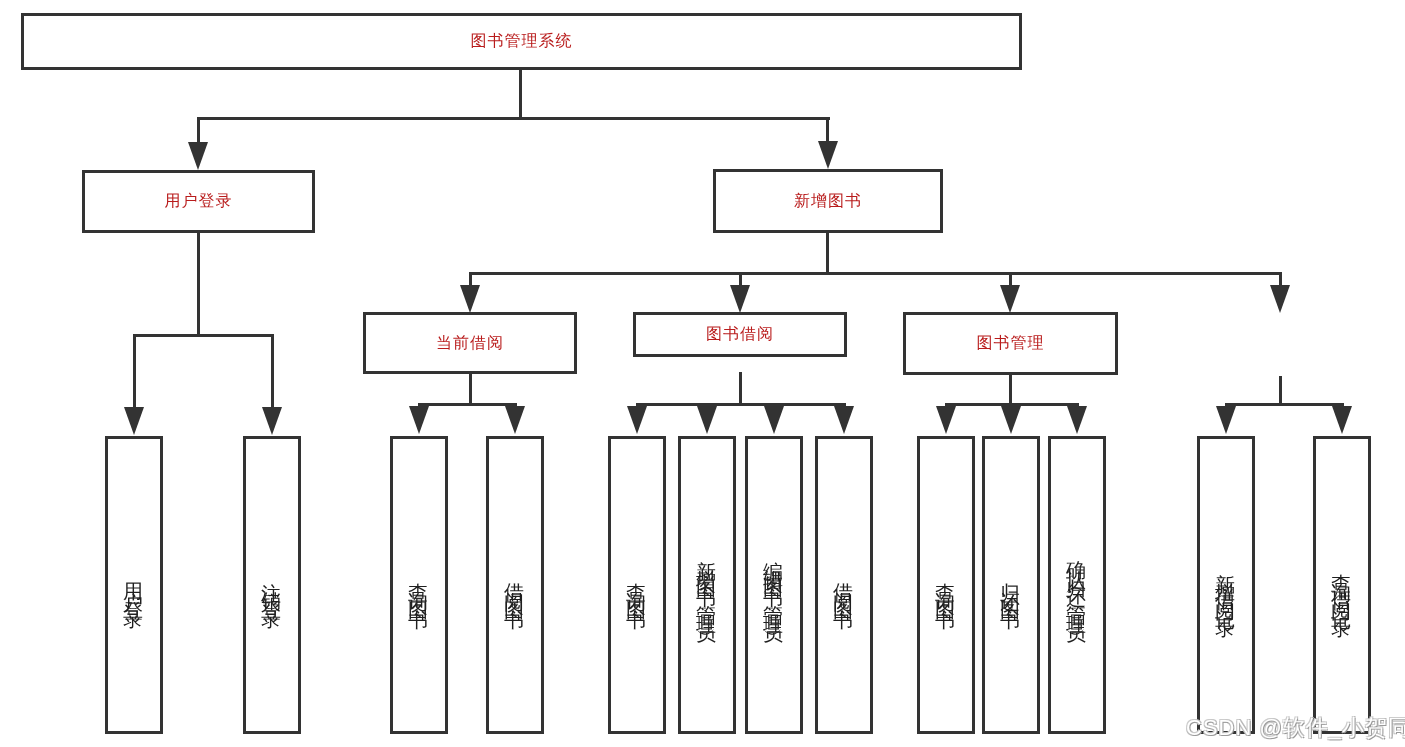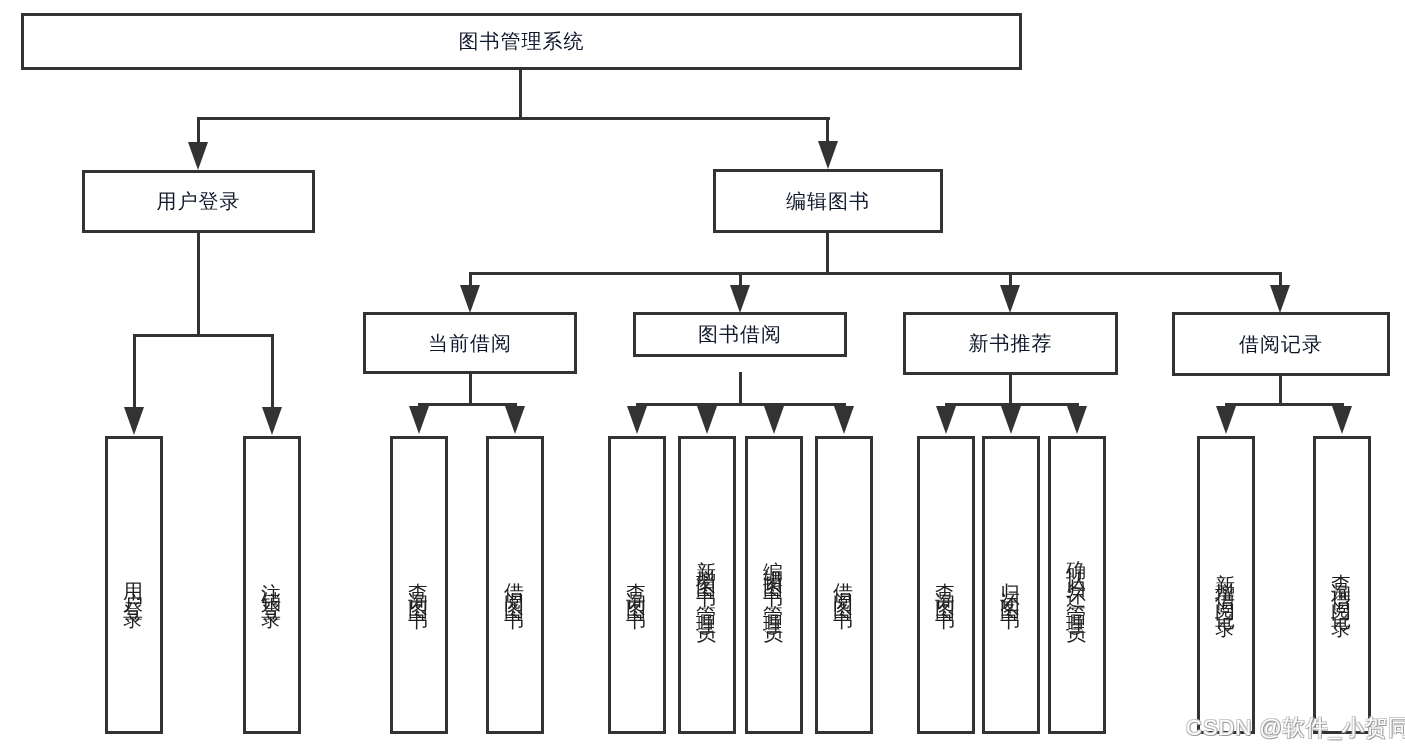--- a/index.html
+++ b/index.html
@@ -13,23 +13,23 @@
     color: #1f1f1f;
   }
   .node {
     position: absolute;
     box-sizing: border-box;
     border: 3px solid #333333;
     background: #ffffff;
     display: flex;
     align-items: center;
     justify-content: center;
-    font-size: 20px;
+    font-size: 16px;
     letter-spacing: 1px;
-    color: #0f172a;
+    color: #b91c1c;
   }
   .leaf {
     position: absolute;
     box-sizing: border-box;
     border: 3px solid #333333;
     background: #ffffff;
     width: 58px;
     top: 436px;
     height: 298px;
     display: flex;
@@ -71,29 +71,28 @@
 </style>
 </head>
 <body>
 
 <div id="canvas">
 
   <div class="node" style="left:21px; top:13px; width:1001px; height:57px;">图书管理系统</div>
 
   <div class="node" style="left:82px; top:170px; width:233px; height:63px;">用户登录</div>
 
-  <div class="node" style="left:713px; top:169px; width:230px; height:64px;">编辑图书</div>
+  <div class="node" style="left:713px; top:169px; width:230px; height:64px;">新增图书</div>
 
   <div class="node" style="left:363px; top:312px; width:214px; height:62px;">当前借阅</div>
 
   <div class="node" style="left:633px; top:312px; width:214px; height:45px;">图书借阅</div>
 
-  <div class="node" style="left:903px; top:312px; width:215px; height:63px;">新书推荐</div>
+  <div class="node" style="left:903px; top:312px; width:215px; height:63px;">图书管理</div>
 
-  <div class="node" style="left:1172px; top:312px; width:218px; height:64px;">借阅记录</div>
 
   <div class="leaf" style="left:105px;">
     <span>用户登录</span>
   </div>
   <div class="leaf" style="left:243px;">
     <span>注销登录</span>
   </div>
 
   <div class="leaf" style="left:390px;">
     <span>查询图书</span>

